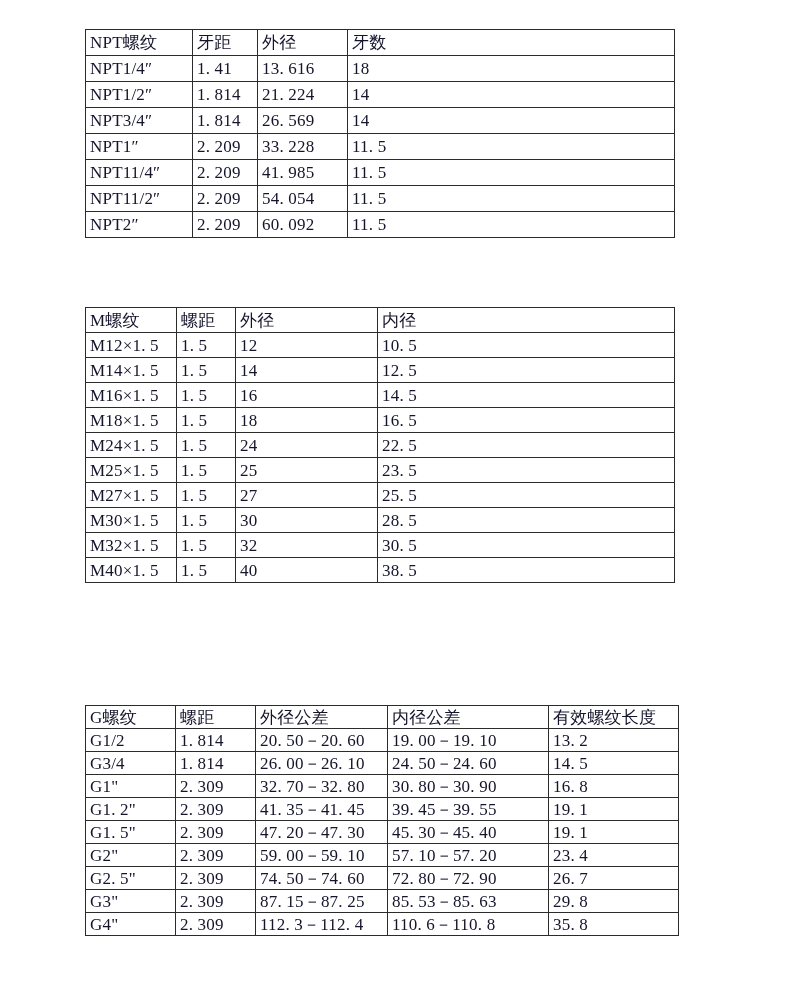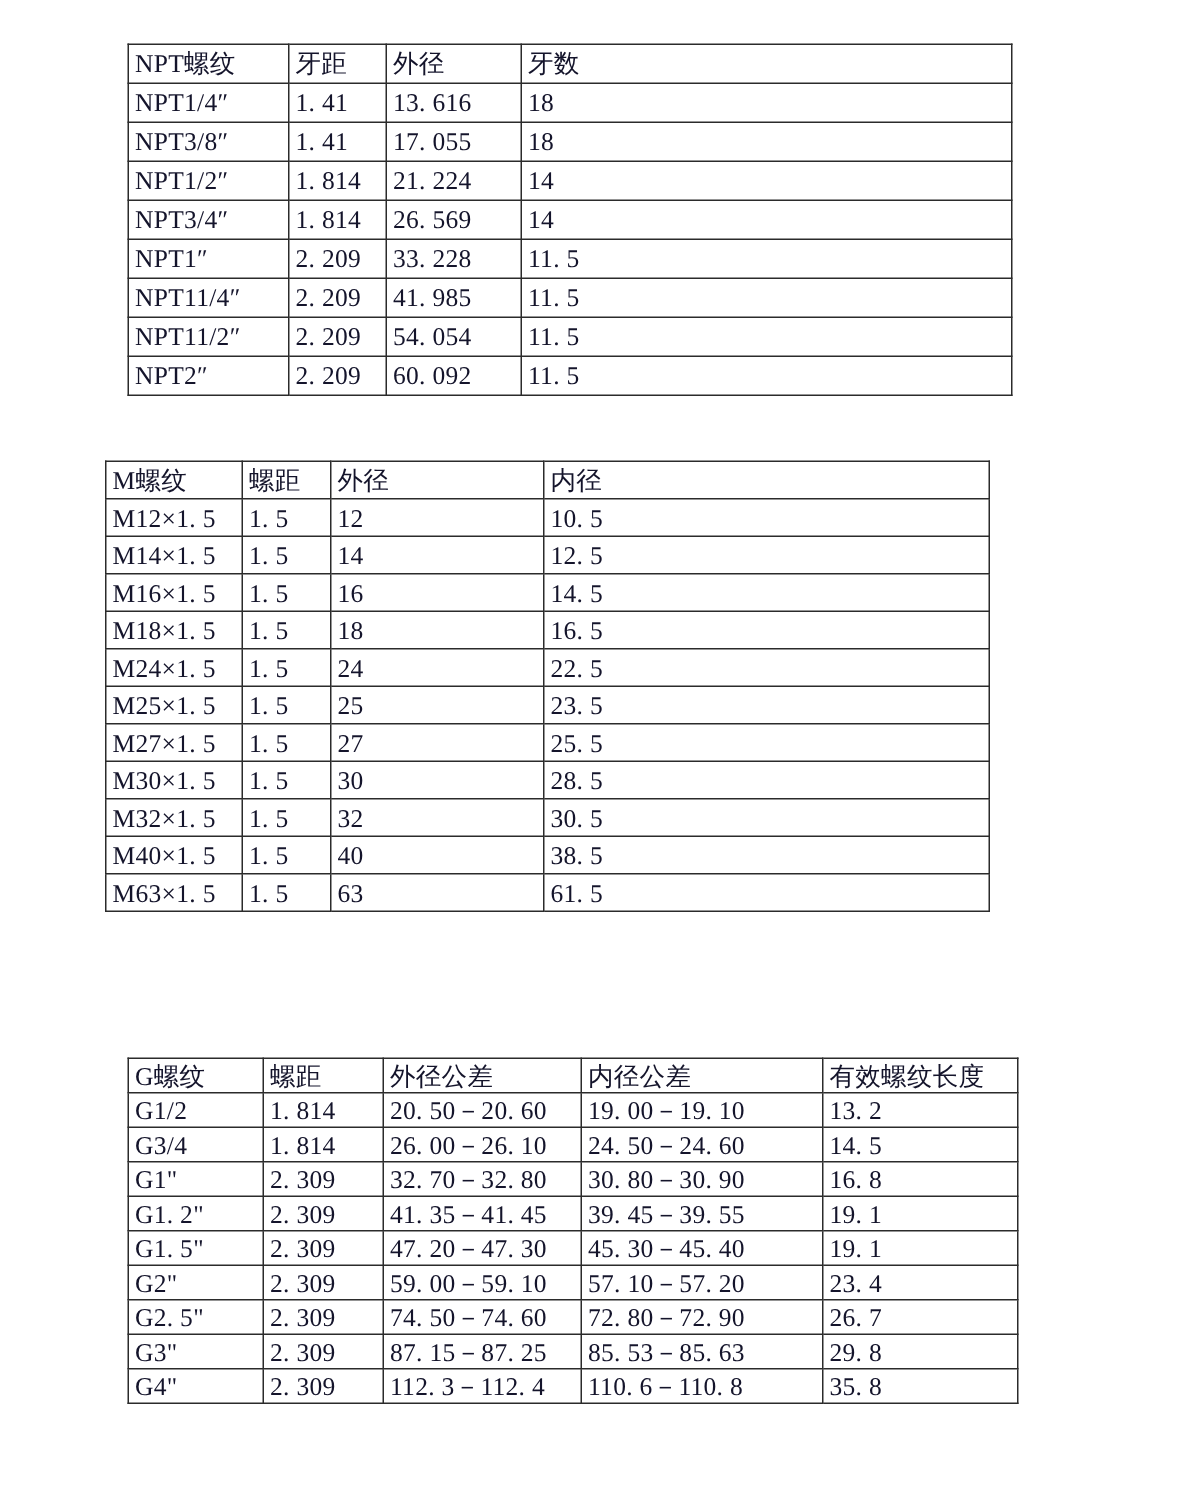--- a/index.html
+++ b/index.html
@@ -50,21 +50,21 @@
     width: 589px;
   }
   #table-npt td { height: 25px; }
   #table-npt col.c1 { width: 107px; }
   #table-npt col.c2 { width: 65px; }
   #table-npt col.c3 { width: 90px; }
   #table-npt col.c4 { width: 327px; }
 
   
   #table-metric {
-    left: 70px;
+    left: 85px;
     top: 307px;
     width: 589px;
   }
   #table-metric td { height: 24px; }
   #table-metric col.c1 { width: 91px; }
   #table-metric col.c2 { width: 59px; }
   #table-metric col.c3 { width: 142px; }
   #table-metric col.c4 { width: 297px; }
 
   
@@ -101,26 +101,20 @@
           <td class="header-cell">外径</td>
           <td class="header-cell">牙数</td>
         </tr>
         <tr>
           <td class="label-cell">NPT1/4″</td>
           <td class="num">1. 41</td>
           <td class="num">13. 616</td>
           <td class="num">18</td>
         </tr>
         <tr>
-          <td class="label-cell">NPT3/8″</td>
-          <td class="num">1. 41</td>
-          <td class="num">17. 055</td>
-          <td class="num">18</td>
-        </tr>
-        <tr>
           <td class="label-cell">NPT1/2″</td>
           <td class="num">1. 814</td>
           <td class="num">21. 224</td>
           <td class="num">14</td>
         </tr>
         <tr>
           <td class="label-cell">NPT3/4″</td>
           <td class="num">1. 814</td>
           <td class="num">26. 569</td>
           <td class="num">14</td>
@@ -218,26 +212,20 @@
           <td class="label-cell">M32×1. 5</td>
           <td class="num">1. 5</td>
           <td class="num">32</td>
           <td class="num">30. 5</td>
         </tr>
         <tr>
           <td class="label-cell">M40×1. 5</td>
           <td class="num">1. 5</td>
           <td class="num">40</td>
           <td class="num">38. 5</td>
-        </tr>
-        <tr>
-          <td class="label-cell">M63×1. 5</td>
-          <td class="num">1. 5</td>
-          <td class="num">63</td>
-          <td class="num">61. 5</td>
         </tr>
       </tbody>
   </table>
 
   <table class="spec" id="table-g">
     <colgroup>
       <col class="c1">
         <col class="c2">
         <col class="c3">
         <col class="c4">

